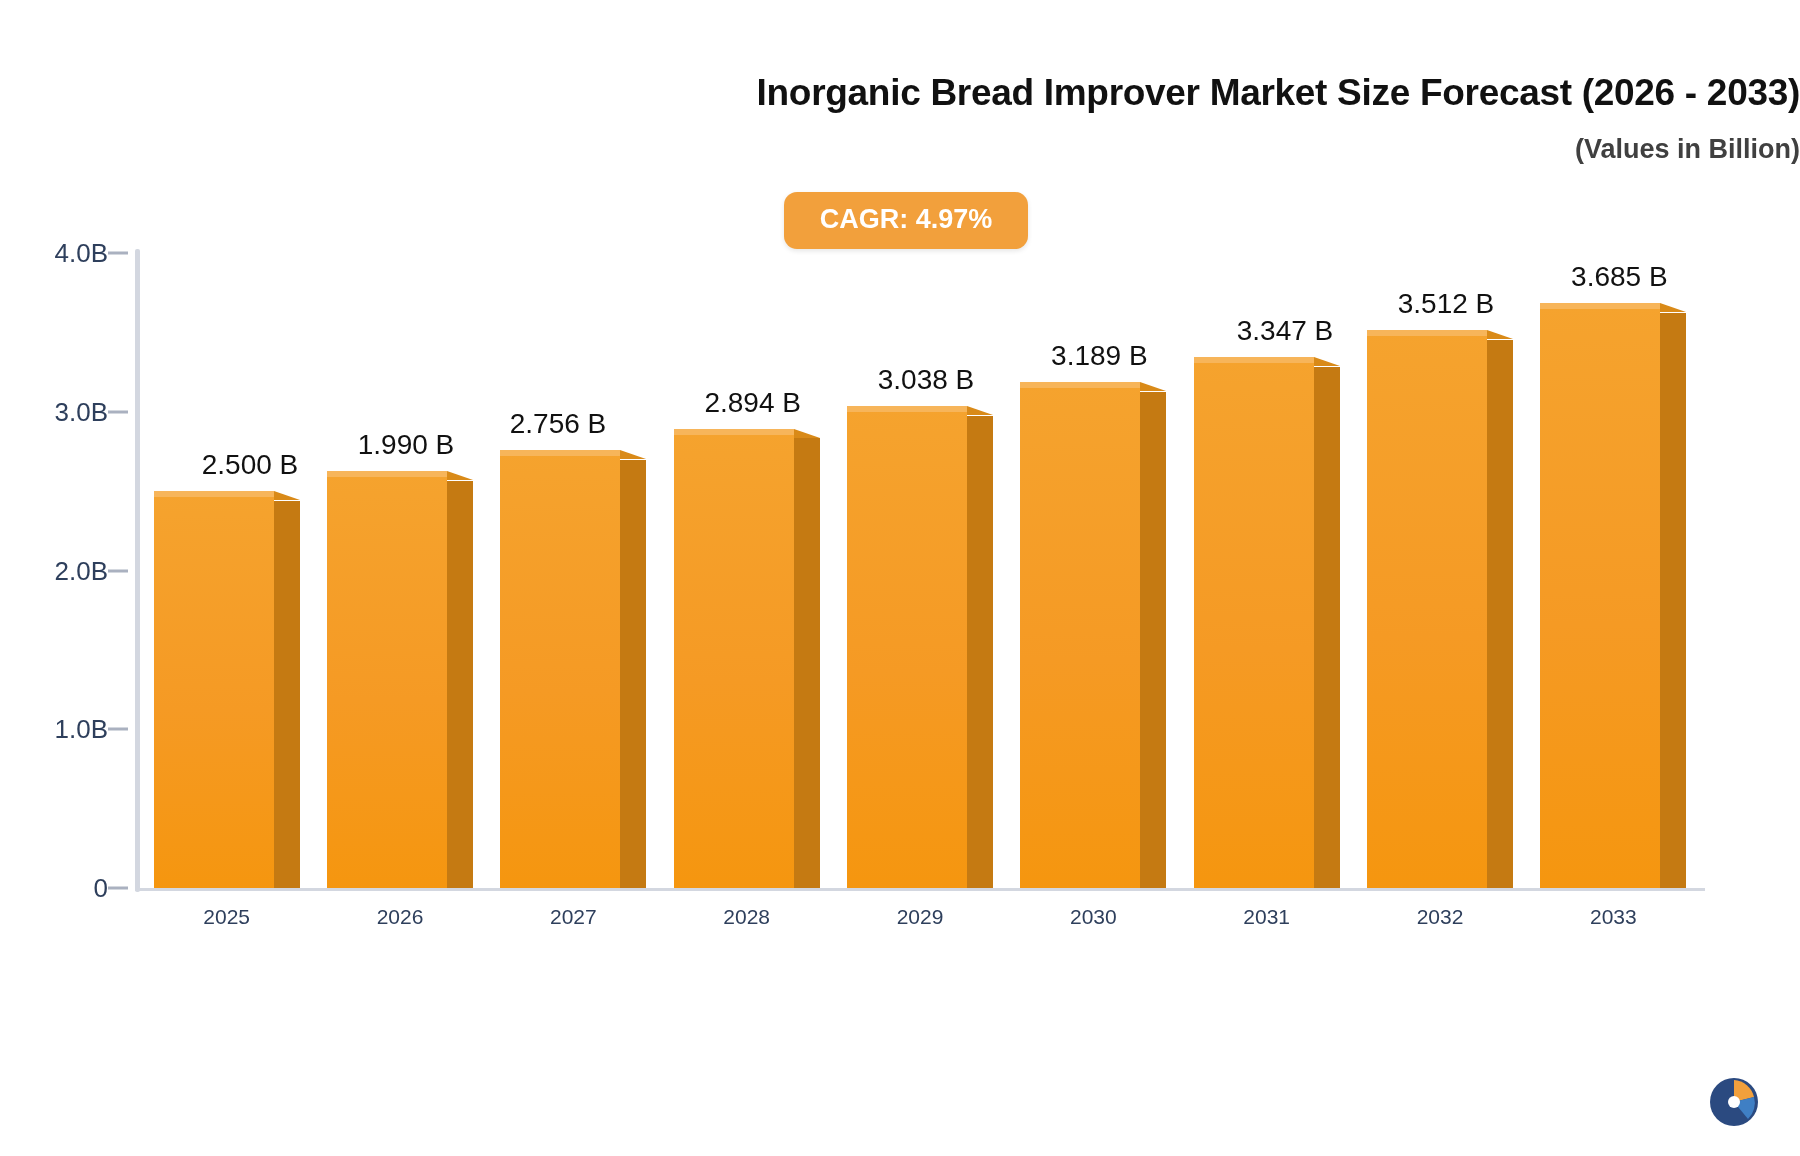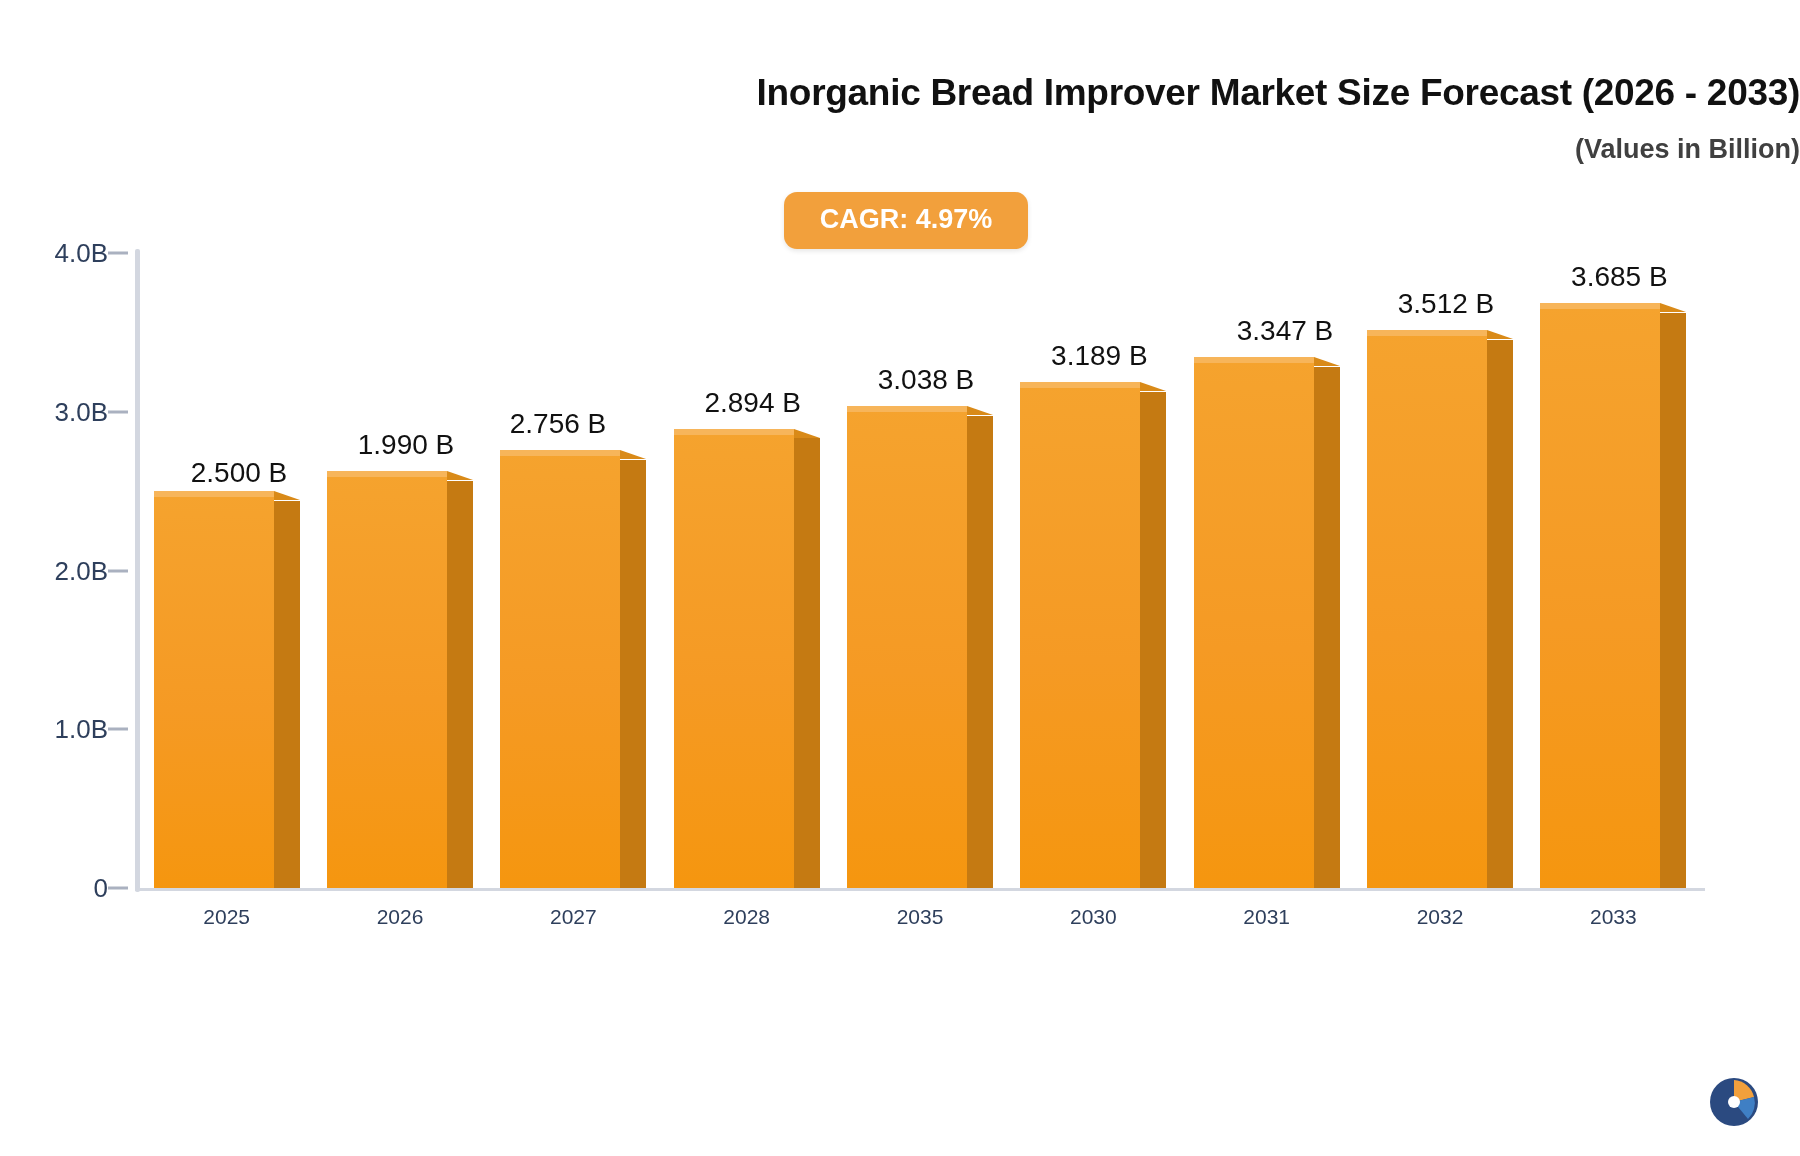--- a/index.html
+++ b/index.html
@@ -106,21 +106,21 @@
       <div class="y-tick-label" style="top: 411.75px; left: 18px; right: auto;">3.0B</div>
       <div class="y-tick-mark" style="top: 411.75px; left: 108px;"></div>
       <div class="y-tick-label" style="top: 253px; left: 18px; right: auto;">4.0B</div>
       <div class="y-tick-mark" style="top: 253px; left: 108px;"></div>
       <div class="bar-group" style="left: 153.667px; top: 491.125px; width: 146px; height: 396.875px; bottom: auto; pointer-events: auto;">
         <div class="bar-side" style="left: 120px; height: 386.995px;"></div>
         <div class="bar-side-top" style="left: 120px; top: 0px; border-width: 9.88px 0px 0px 26px; border-color: transparent transparent transparent rgb(217, 138, 24);"></div>
         <div class="bar-face" style="width: 120px; height: 396.875px;"></div>
         <div class="bar-top" style="width: 120px; top: 0px;"></div>
       </div>
-      <div class="bar-value-label" style="left: 129px; top: 449.125px; margin-top: 8px;">2.500 B</div>
+      <div class="bar-value-label" style="left: 140px; top: 449.125px;">2.500 B</div>
       <div class="x-tick-label" style="left: 116.667px;">2025</div>
       <div class="bar-group" style="left: 327px; top: 471.281px; width: 146px; height: 416.719px; bottom: auto; pointer-events: auto;">
         <div class="bar-side" style="left: 120px; height: 406.839px;"></div>
         <div class="bar-side-top" style="left: 120px; top: 0px; border-width: 9.88px 0px 0px 26px; border-color: transparent transparent transparent rgb(217, 138, 24);"></div>
         <div class="bar-face" style="width: 120px; height: 416.719px;"></div>
         <div class="bar-top" style="width: 120px; top: 0px;"></div>
       </div>
       <div class="bar-value-label" style="left: 296px; top: 429.281px;">1.990 B</div>
       <div class="x-tick-label" style="left: 290px;">2026</div>
       <div class="bar-group" style="left: 500.333px; top: 450.485px; width: 146px; height: 437.515px; bottom: auto; pointer-events: auto;">
@@ -139,21 +139,21 @@
       </div>
       <div class="bar-value-label" style="left: 642.667px; top: 386.577px;">2.894 B</div>
       <div class="x-tick-label" style="left: 636.667px;">2028</div>
       <div class="bar-group" style="left: 847px; top: 405.717px; width: 146px; height: 482.282px; bottom: auto; pointer-events: auto;">
         <div class="bar-side" style="left: 120px; height: 472.402px;"></div>
         <div class="bar-side-top" style="left: 120px; top: 0px; border-width: 9.88px 0px 0px 26px; border-color: transparent transparent transparent rgb(217, 138, 24);"></div>
         <div class="bar-face" style="width: 120px; height: 482.282px;"></div>
         <div class="bar-top" style="width: 120px; top: 0px;"></div>
       </div>
       <div class="bar-value-label" style="left: 816px; top: 363.717px;">3.038 B</div>
-      <div class="x-tick-label" style="left: 810px;">2035</div>
+      <div class="x-tick-label" style="left: 810px;">2029</div>
       <div class="bar-group" style="left: 1020.33px; top: 381.746px; width: 146px; height: 506.254px; bottom: auto; pointer-events: auto;">
         <div class="bar-side" style="left: 120px; height: 496.374px;"></div>
         <div class="bar-side-top" style="left: 120px; top: 0px; border-width: 9.88px 0px 0px 26px; border-color: transparent transparent transparent rgb(217, 138, 24);"></div>
         <div class="bar-face" style="width: 120px; height: 506.254px;"></div>
         <div class="bar-top" style="width: 120px; top: 0px;"></div>
       </div>
       <div class="bar-value-label" style="left: 989.333px; top: 339.746px;">3.189 B</div>
       <div class="x-tick-label" style="left: 983.333px;">2030</div>
       <div class="bar-group" style="left: 1193.67px; top: 356.664px; width: 146px; height: 531.336px; bottom: auto; pointer-events: auto;">
         <div class="bar-side" style="left: 120px; height: 521.456px;"></div>

